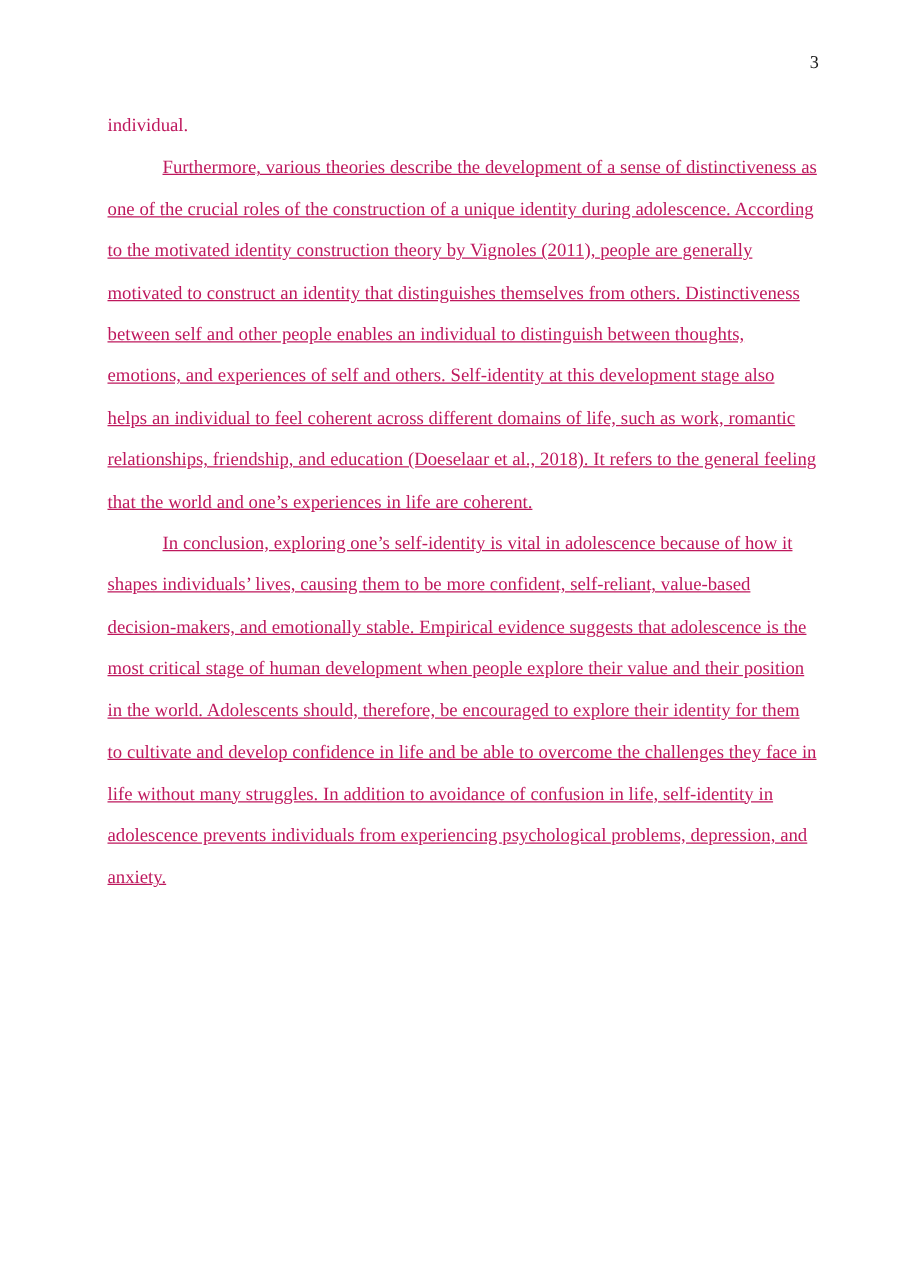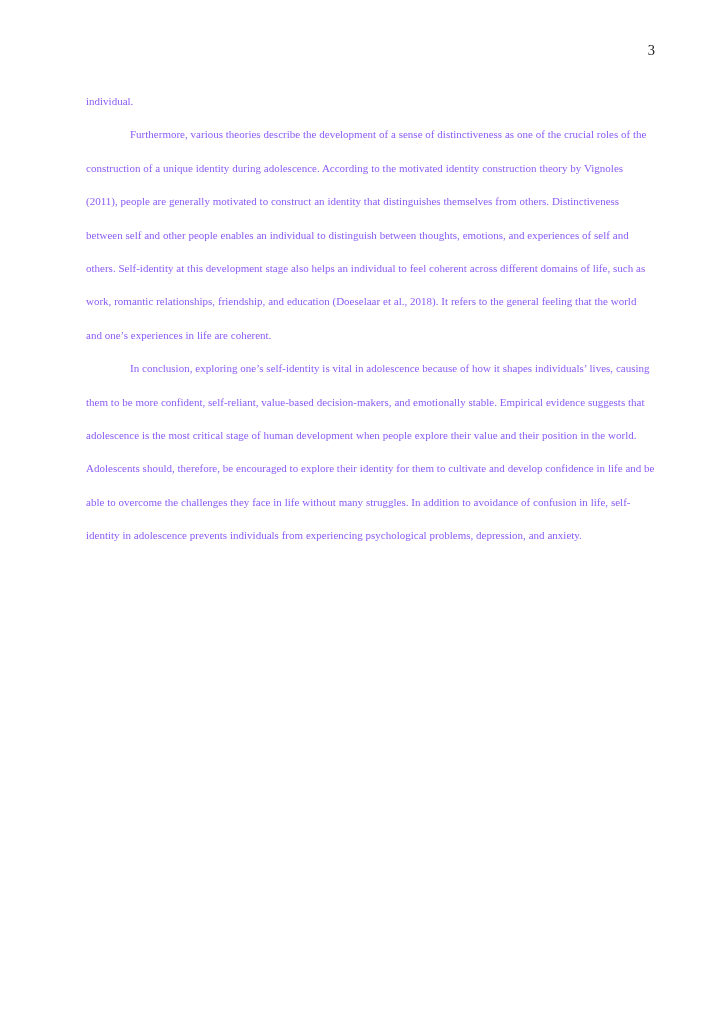--- a/index.html
+++ b/index.html
@@ -33,28 +33,29 @@
     color: #1a1a1a;
   }
   .body-text {
     position: absolute;
     top: 85px;
     left: 86px;
     width: 569px;
   }
   .para {
     margin: 0;
-    font-size: 11px;
+    font-size: 15px;
     line-height: 33.4px;
     text-align: left;
-    color: #8b5cf6;
+    color: #be185d;
     word-spacing: 0.1px;
   }
   .para.indented {
     text-indent: 44px;
+    text-decoration: underline;
   }
 </style>
 </head>
 <body>
 
 <div class="page">
 
   <div class="page-number">3</div>
 
   <div class="body-text">

